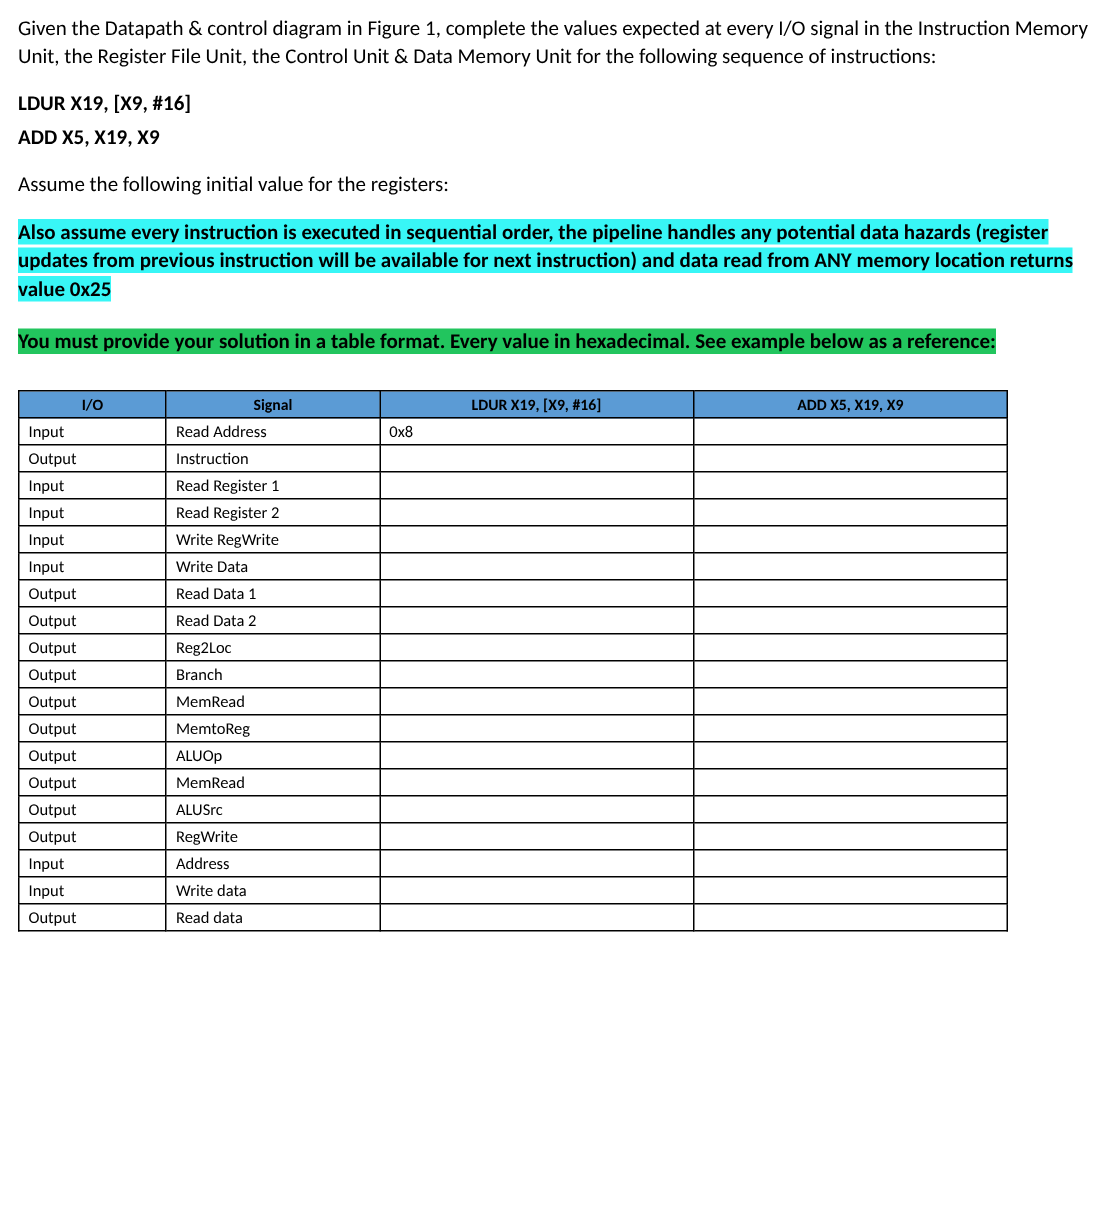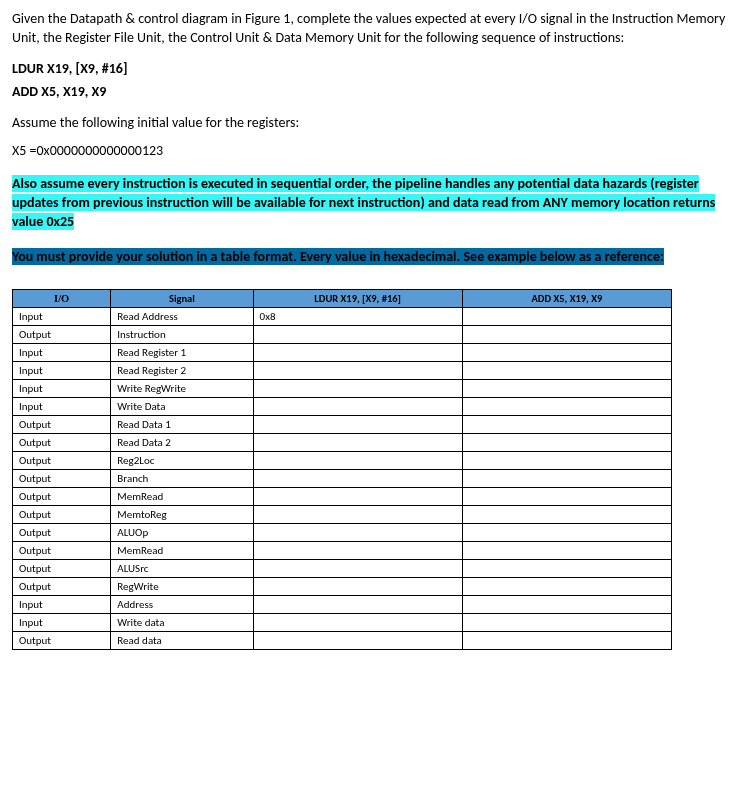--- a/index.html
+++ b/index.html
@@ -10,21 +10,21 @@
       background: #fff;
       padding: 10px 12px;
       width: 740px;
     }
     p { margin-bottom: 4px; line-height: 1.35; }
     .instr-block { margin-top: 12px; margin-bottom: 12px; }
     .bold { font-weight: bold; }
     .reg-block { margin-top: 10px; margin-bottom: 14px; }
     .reg-line { font-family: Calibri, Arial, sans-serif; font-size: 14px; line-height: 1.35; }
     .highlight-cyan { background: #38f6f6; }
-    .highlight-yellow { background: #0369a1; text-align: center; }
+    .highlight-yellow { background: #22c55e; text-align: center; }
     .assumption { margin-top: 4px; margin-bottom: 16px; line-height: 1.35; }
     .requirement { margin-bottom: 22px; line-height: 1.35; }
     table {
       border-collapse: collapse;
       width: 660px;
       font-size: 11px;
       margin-top: 6px;
     }
     th, td {
       border: 1px solid #000;
@@ -33,40 +33,39 @@
       height: 18px;
       vertical-align: middle;
     }
     thead th {
       background: #5b9bd5;
       color: #000;
       font-weight: bold;
       text-align: center;
       font-size: 10.5px;
     }
-    thead th:first-child { width: 94px; font-family: Liberation Serif, serif; }
+    thead th:first-child { width: 94px; }
     thead th:nth-child(2) { width: 136px; }
     thead th:nth-child(3) { width: 200px; }
     thead th:nth-child(4) { width: 200px; }
     td.center { text-align: left; }
   </style>
 </head>
 <body>
 
 <p>Given the Datapath &amp; control diagram in Figure 1, complete the values expected at every I/O signal in the Instruction Memory Unit, the Register File Unit, the Control Unit &amp; Data Memory Unit for the following sequence of instructions:</p>
 
 <div class="instr-block">
   <p class="bold">LDUR X19, [X9, #16]</p>
   <p class="bold">ADD X5, X19, X9</p>
 </div>
 
 <p>Assume the following initial value for the registers:</p>
 
 <div class="reg-block">
-  <div class="reg-line">X5   =0x0000000000000123</div>
 </div>
 
 <p class="assumption bold">
   <span class="highlight-cyan">Also assume every instruction is executed in sequential order, the pipeline handles any potential data hazards (register updates from previous instruction will be available for next instruction) and  data read from ANY memory location returns value 0x25</span>
 </p>
 
 <p class="requirement bold">
   <span class="highlight-yellow">You must provide your solution in a table format. Every value in hexadecimal. See example below as a reference</span><span class="highlight-yellow">:</span>
 </p>
 

